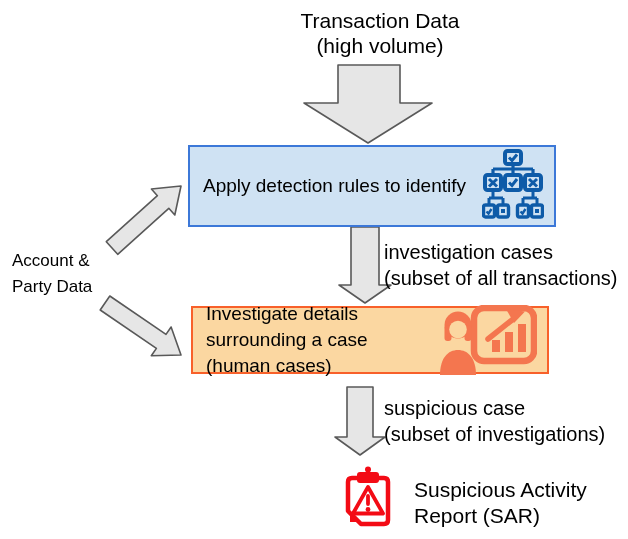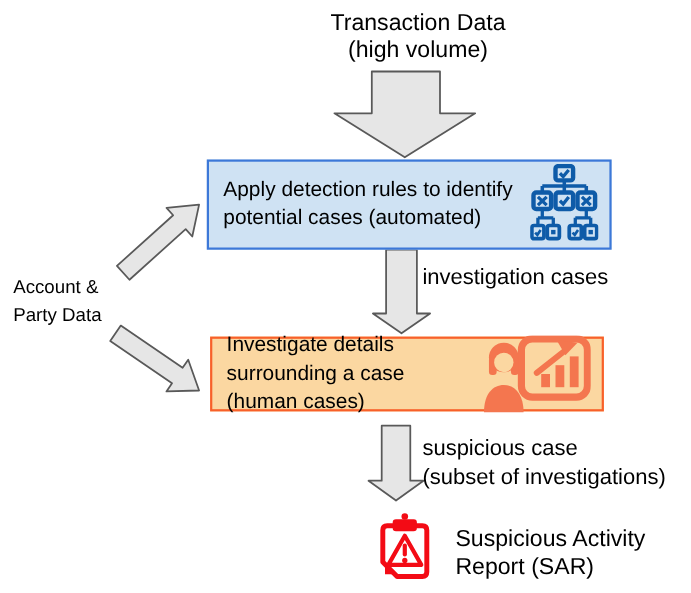--- a/index.html
+++ b/index.html
@@ -56,21 +56,20 @@
   </div>
 
   <div class="txt side-label">
     <div>Account &amp;</div>
     <div>Party Data</div>
   </div>
 
   <div class="flowbox box-detection">
     <div class="box-text">
       <div>Apply detection rules to identify</div>
-      <div>potential cases (automated)</div>
     </div>
     <svg width="62" height="74" viewBox="0 0 62 74">
 
       <path class="tree-stroke" stroke-width="3.2" d="M31,14 V26 M11,20 H51 M11,20 V26 M51,20 V26"></path>
       <path class="tree-stroke" stroke-width="3" d="M11,41 V49 M7,49 H21 M7,49 V56 M21,49 V56"></path>
       <path class="tree-stroke" stroke-width="3" d="M51,41 V49 M41,49 H55 M41,49 V56 M55,49 V56"></path>
 
       <rect class="tree-stroke" stroke-width="4" x="23" y="2" width="16" height="13" rx="2.5"></rect>
       <polyline class="tree-stroke" stroke-width="3" points="27,8.5 30,11.5 35,5.5"></polyline>
 
@@ -87,20 +86,21 @@
       <rect class="tree-fill" x="19" y="60" width="4" height="4"></rect>
       <rect class="tree-stroke" stroke-width="3.4" x="35.5" y="56" width="11" height="12" rx="2"></rect>
       <path class="tree-stroke" stroke-width="2.4" d="M38.5,62.5 L40.5,64.5 L43.5,60"></path>
       <rect class="tree-stroke" stroke-width="3.4" x="49.5" y="56" width="11" height="12" rx="2"></rect>
       <rect class="tree-fill" x="53" y="60" width="4" height="4"></rect>
     </svg>
   </div>
 
   <div class="txt arrow-label1">
     <div>investigation cases</div>
+    <div>(subset of all transactions)</div>
   </div>
 
   <div class="flowbox box-investigation">
     <div class="box-text">
       <div>Investigate details</div>
       <div>surrounding a case</div>
       <div>(human cases)</div>
     </div>
     <svg width="100" height="70" viewBox="0 0 100 70">
 

